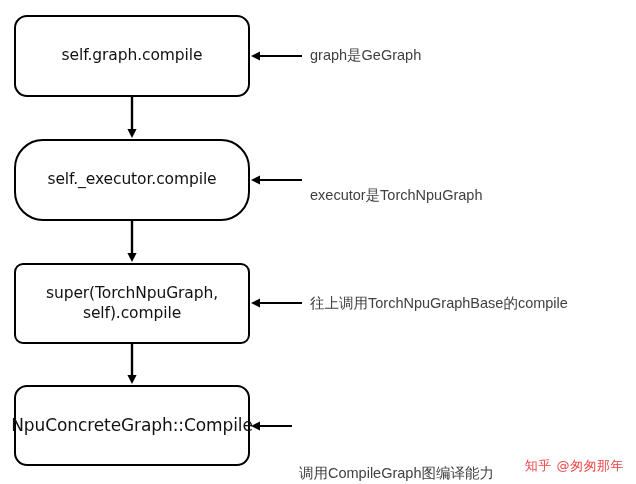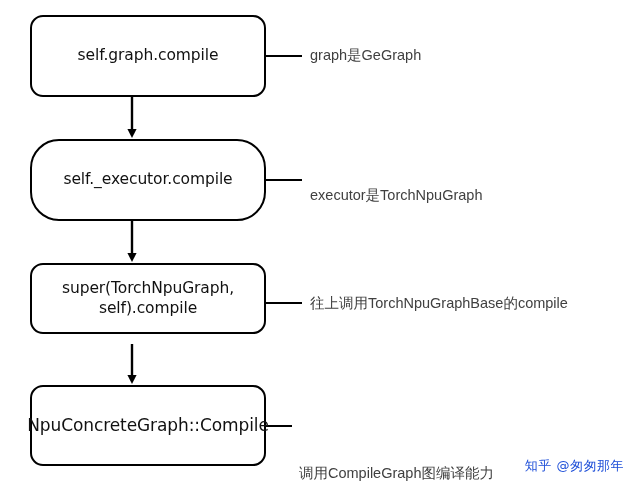--- a/index.html
+++ b/index.html
@@ -19,21 +19,21 @@
     position: absolute;
     left: 0;
     top: 0;
     width: 636px;
     height: 484px;
   }
 
   
   .flow-box {
     position: absolute;
-    left: 30px;
+    left: 14px;
     width: 236px;
     box-sizing: border-box;
     border: 2px solid #000000;
     border-radius: 13px;
     background: #ffffff;
     display: flex;
     align-items: center;
     justify-content: center;
     text-align: center;
     z-index: 3;
@@ -43,21 +43,21 @@
     font-size: 15.5px;
     line-height: 1.28;
     color: #111111;
     letter-spacing: -0.1px;
     padding: 0 6px;
     white-space: pre-line;
   }
 
   #box-1 { top: 15px;  height: 82px; }
   #box-2 { top: 139px; height: 82px; border-radius: 29px; }
-  #box-3 { top: 263px; height: 71px; }
+  #box-3 { top: 263px; height: 81px; border-radius: 9px; }
   #box-4 { top: 385px; height: 81px; }
 
   #box-4 .flow-box-label { font-size: 17px; padding: 0 2px; }
 
   
   .annotation {
     position: absolute;
     font-family: "Liberation Sans", "DejaVu Sans", sans-serif;
     font-size: 14.5px;
     color: #404040;
@@ -70,21 +70,21 @@
   #annotation-3 { left: 310px; top: 296px; }
   #annotation-4 { left: 299px; top: 418px; margin-top: 48px; }
 
   
   #watermark {
     position: absolute;
     right: 12px;
     bottom: 9px;
     font-family: "DejaVu Sans", sans-serif;
     font-size: 13px;
-    color: #1d4ed8;
+    color: #ef4444;
     letter-spacing: 0.5px;
     white-space: nowrap;
     z-index: 4;
   }
 </style>
 </head>
 <body>
 
 <div id="diagram-canvas">
 

